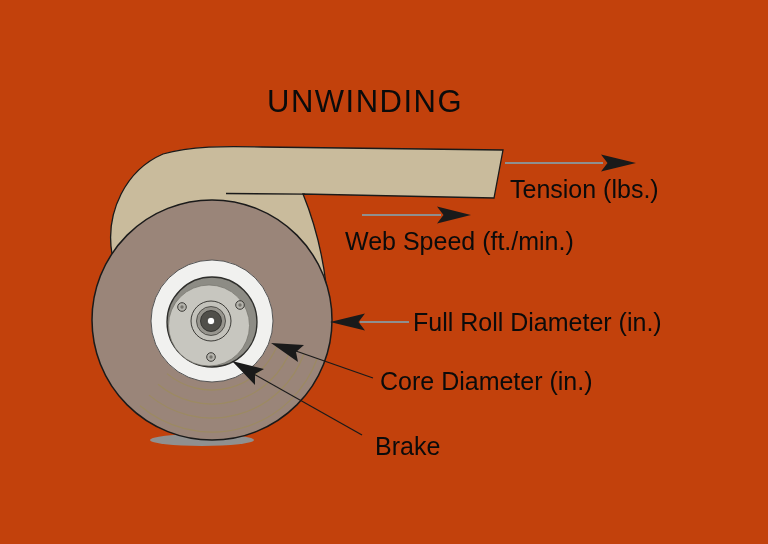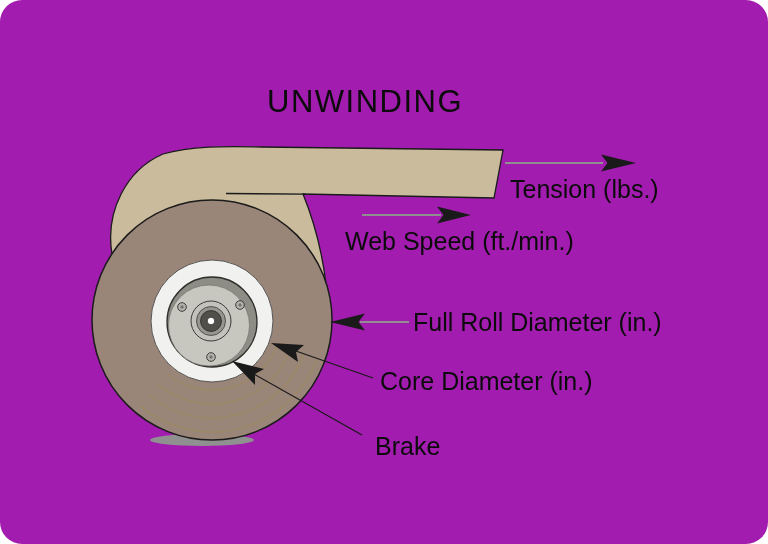--- a/index.html
+++ b/index.html
@@ -4,23 +4,22 @@
 <style>
   html, body {
     margin: 0;
     padding: 0;
     background: #ffffff;
   }
   #stage {
     position: relative;
     width: 768px;
     height: 544px;
-    background: #a21caf;
+    background: #c2410c;
     overflow: hidden;
-    border-radius: 22px;
   }
   svg { display: block; }
   text {
     font-family: "Liberation Sans", sans-serif;
     fill: #0b0b0b;
   }
   .diagram-title {
     font-size: 31px;
     letter-spacing: 1.5px;
   }

